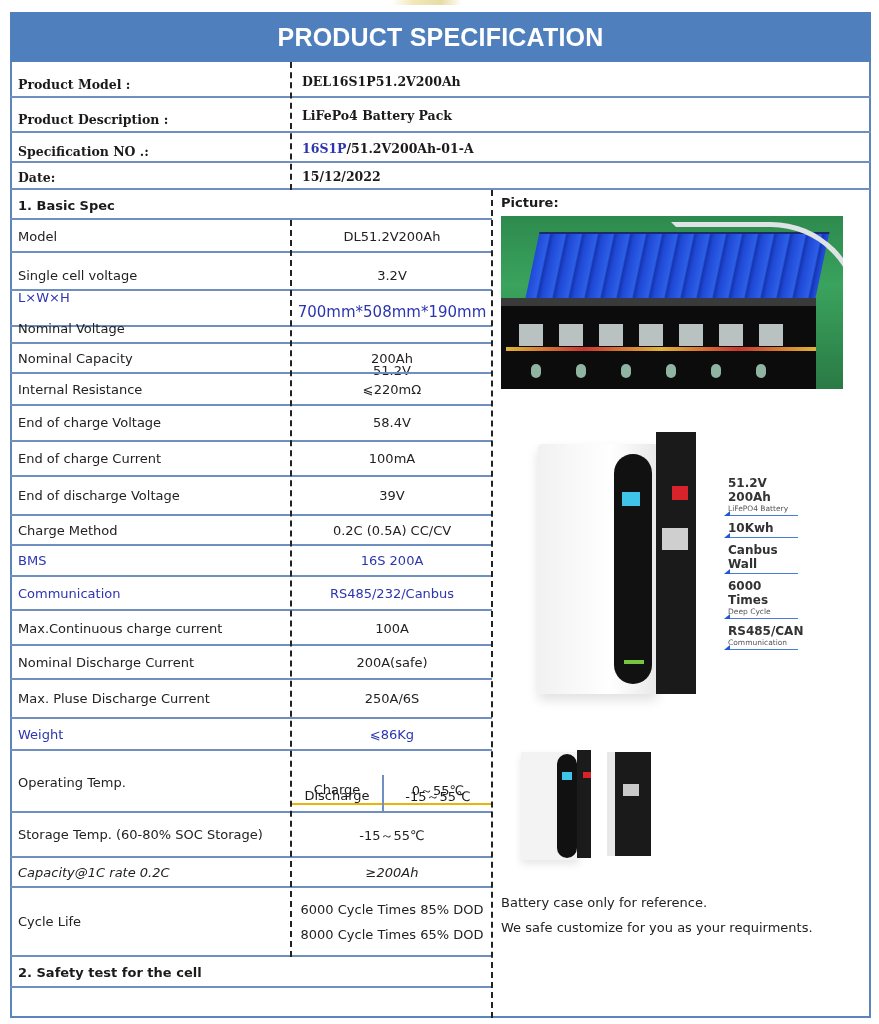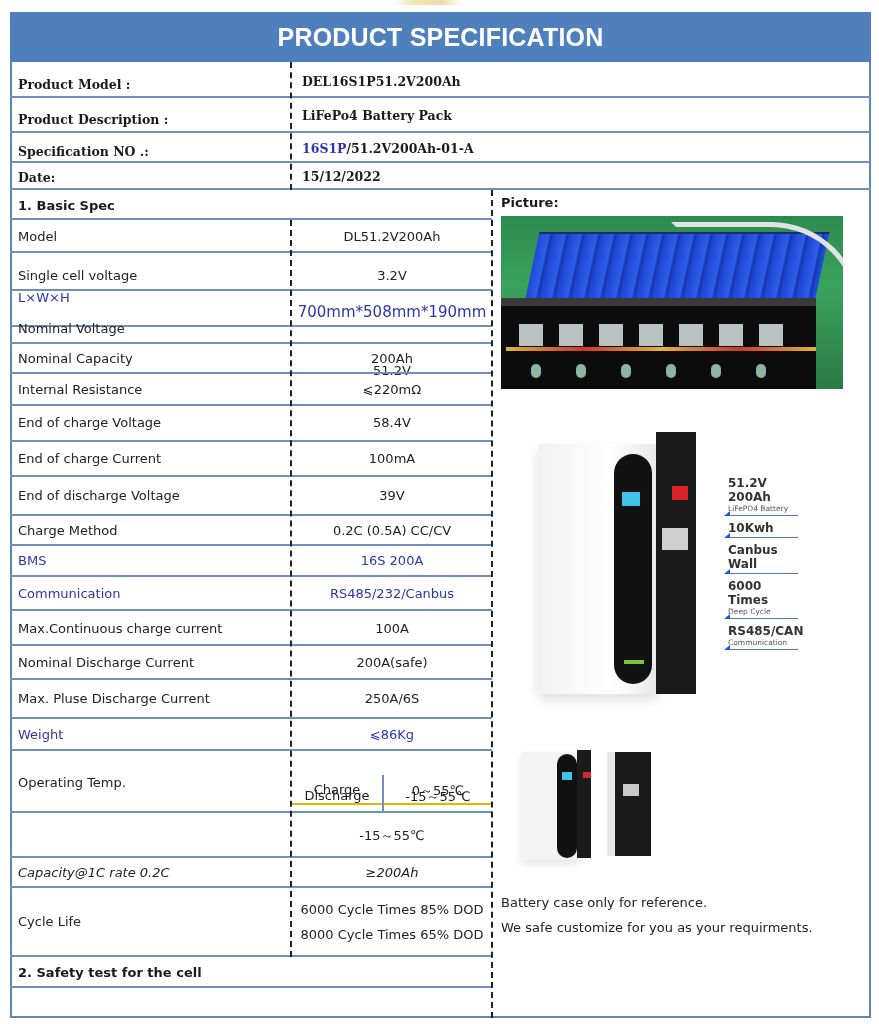--- a/index.html
+++ b/index.html
@@ -167,20 +167,21 @@
     <span style="position:absolute;left:92px;width:108px;top:7px;text-align:center;font-size:13px;">0～55℃</span>
   </div>
   <div style="position:absolute;left:282px;top:30px;width:200px;height:30px;">
     <span style="position:absolute;left:0;width:90px;top:7px;text-align:center;font-size:13px;">Discharge</span>
     <span style="position:absolute;left:90px;top:0;height:30px;border-left:2px solid #6e8fbf;"></span>
     <span style="position:absolute;left:92px;width:108px;top:7px;text-align:center;font-size:13px;">-15～55℃</span>
   </div>
 </div>
 
 <div class="spec" style="top:813px;height:45px;">
+  <span class="k" style="top:14px;">Storage Temp. (60-80% SOC Storage)</span>
   <span class="v" style="top:14px;">-15～55℃</span>
 </div>
 <div class="spec" style="top:858px;height:30px;font-style:italic;">
   <span class="k" style="top:7px;">Capacity@1C rate 0.2C</span>
   <span class="v" style="top:7px;">≥200Ah</span>
 </div>
 <div class="spec" style="top:888px;height:69px;">
   <span class="k" style="top:26px;">Cycle Life</span>
   <span class="v" style="top:14px;">6000 Cycle Times 85% DOD</span>
   <span class="v" style="top:39px;">8000 Cycle Times 65% DOD</span>

